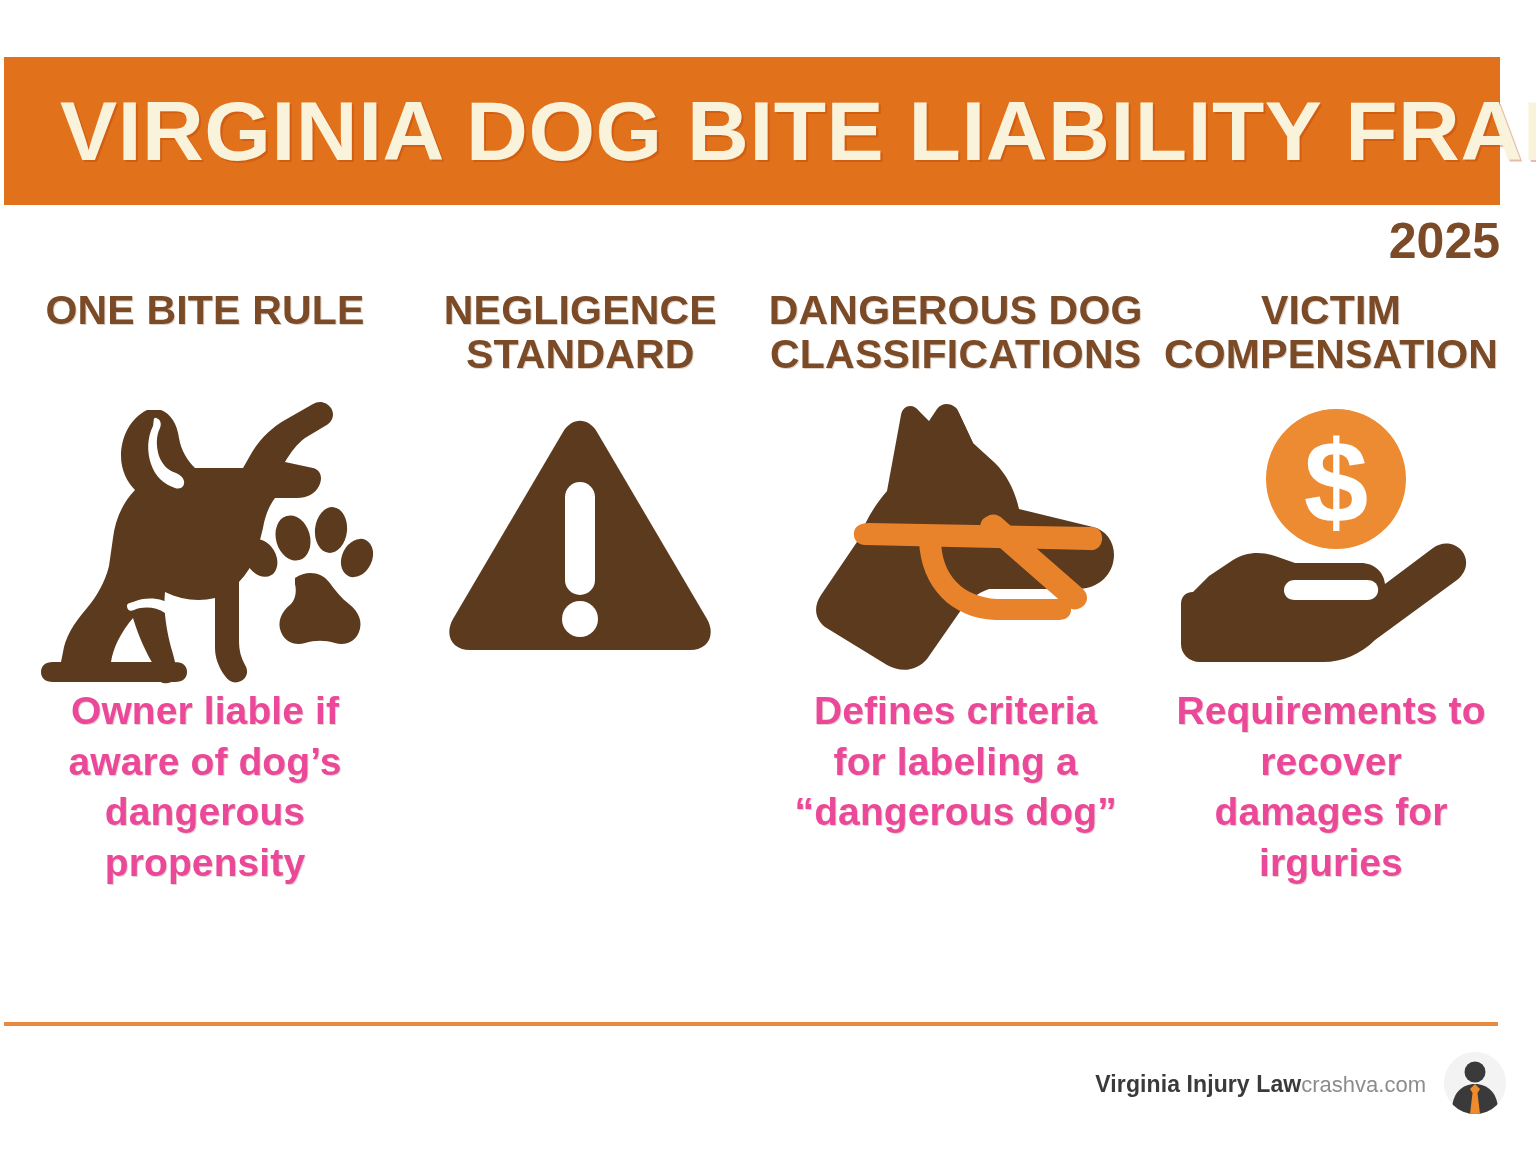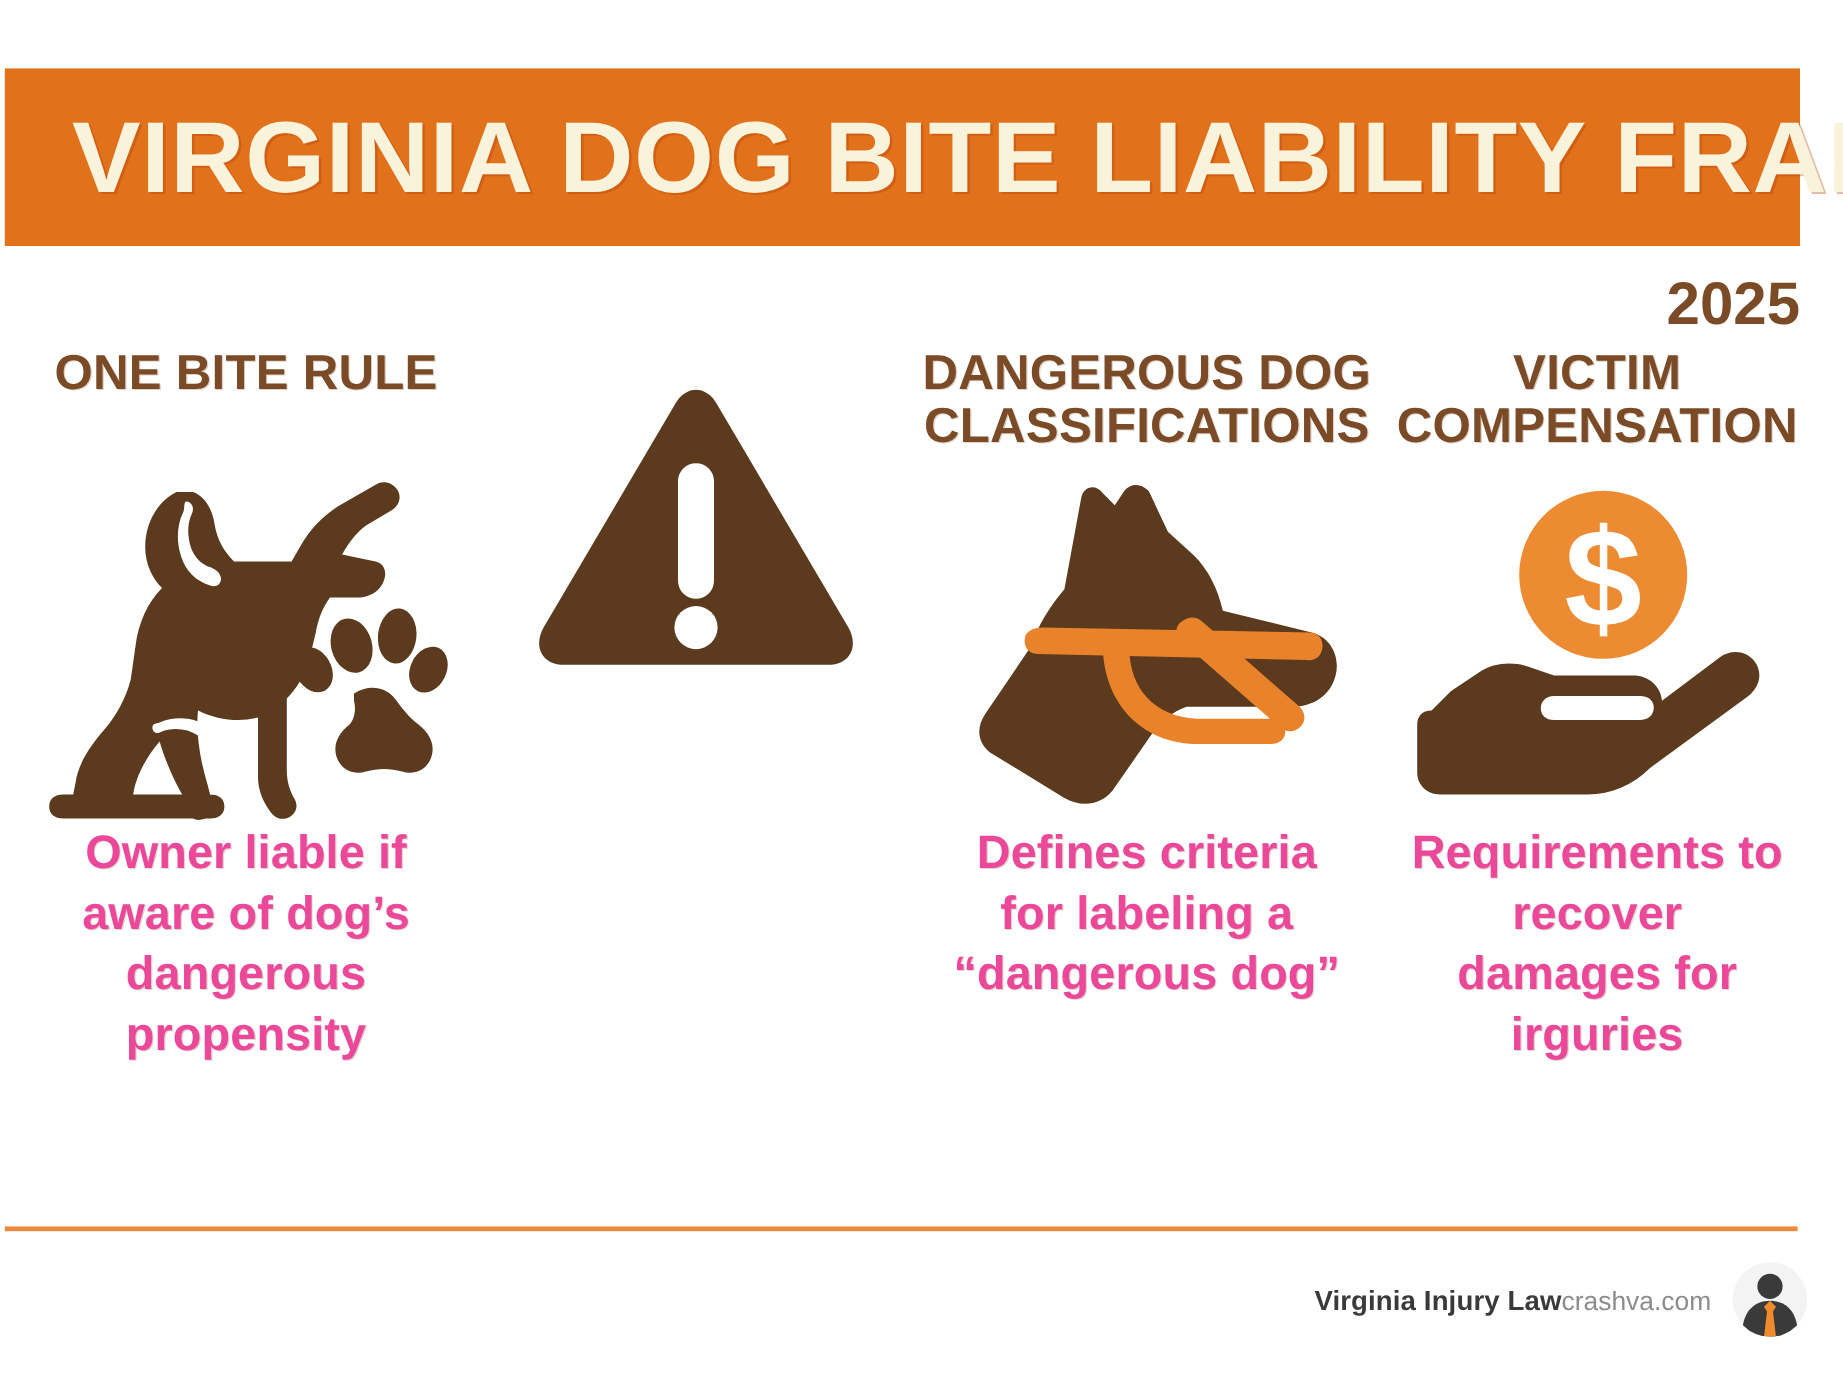--- a/index.html
+++ b/index.html
@@ -42,21 +42,21 @@
     white-space: nowrap;
     transform: scaleX(1.02);
     transform-origin: left center;
     text-shadow: 2px 2px 0 rgba(180,60,10,0.35);
   }
 
   
   .year-label {
     position: absolute;
     right: 36px;
-    top: 228px;
+    top: 216px;
     color: #7B4A26;
     font-family: "Liberation Sans Narrow", "Liberation Sans", sans-serif;
     font-size: 50px;
     font-weight: 700;
     line-height: 1;
     letter-spacing: 0px;
   }
 
   
   .columns {
@@ -273,20 +273,24 @@
             <ellipse cx="296" cy="144" rx="16" ry="23" transform="rotate(6 296 144)"></ellipse>
             <ellipse cx="226" cy="172" rx="15" ry="20" transform="rotate(-30 226 172)"></ellipse>
             <ellipse cx="322" cy="172" rx="15" ry="20" transform="rotate(26 322 172)"></ellipse>
           </g>
         </svg>
       </div>
       <div class="col-body">Owner liable if aware of dog’s dangerous propensity</div>
     </div>
 
     <div class="column col-2">
+      <div class="col-heading">
+        <span>NEGLIGENCE</span>
+        <span>STANDARD</span>
+      </div>
       <div class="icon-box">
         <svg width="270" height="245" viewBox="0 0 270 245" aria-hidden="true">
           <path d="M118 18
                    C 127 3 143 3 152 18
                    L 262 205
                    C 271 221 263 236 245 236
                    L 25 236
                    C 7 236 -1 221 8 205
                    Z" fill="#5B3A1E"></path>
           <rect x="120" y="68" width="30" height="113" rx="15" fill="#ffffff"></rect>

